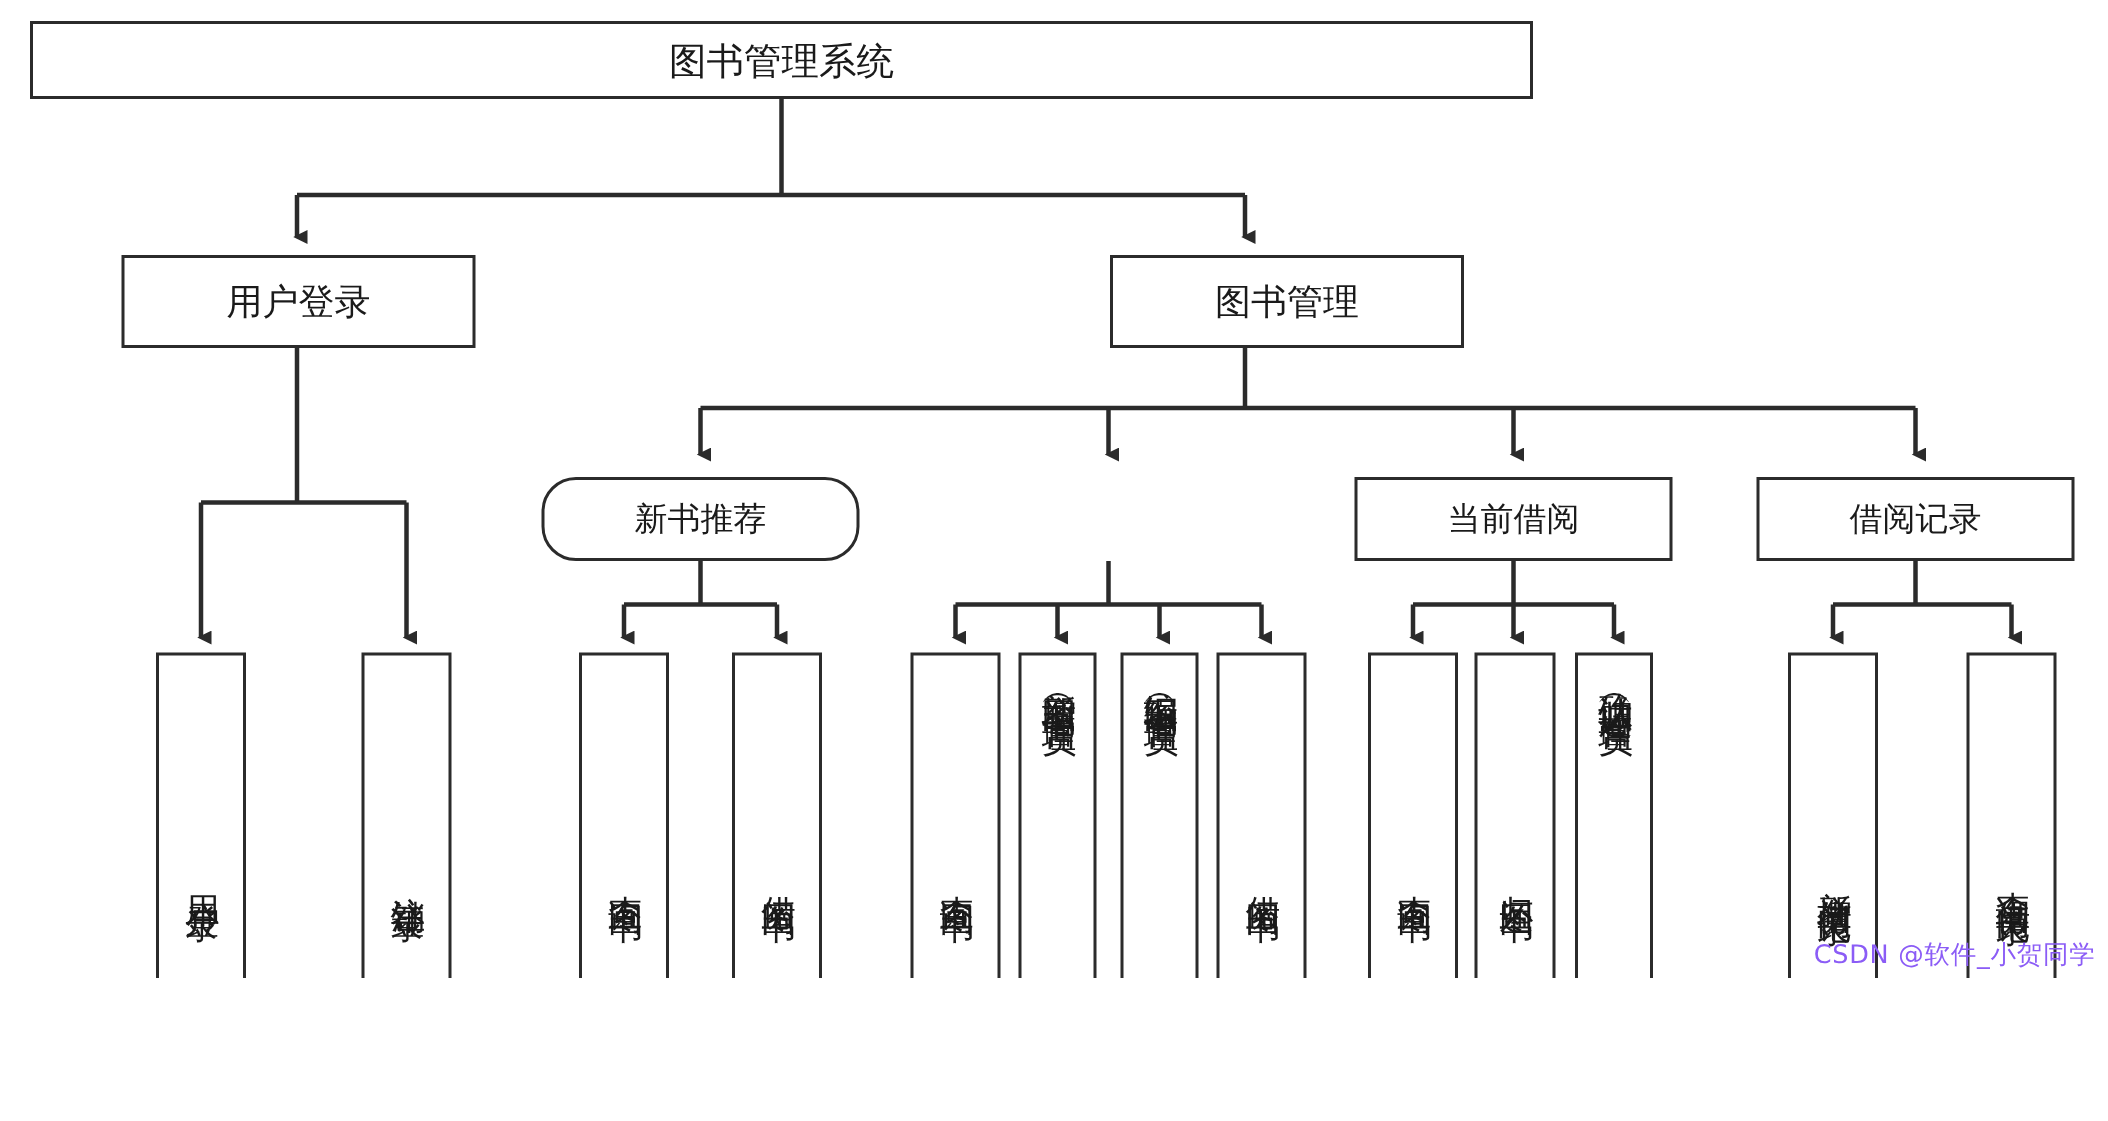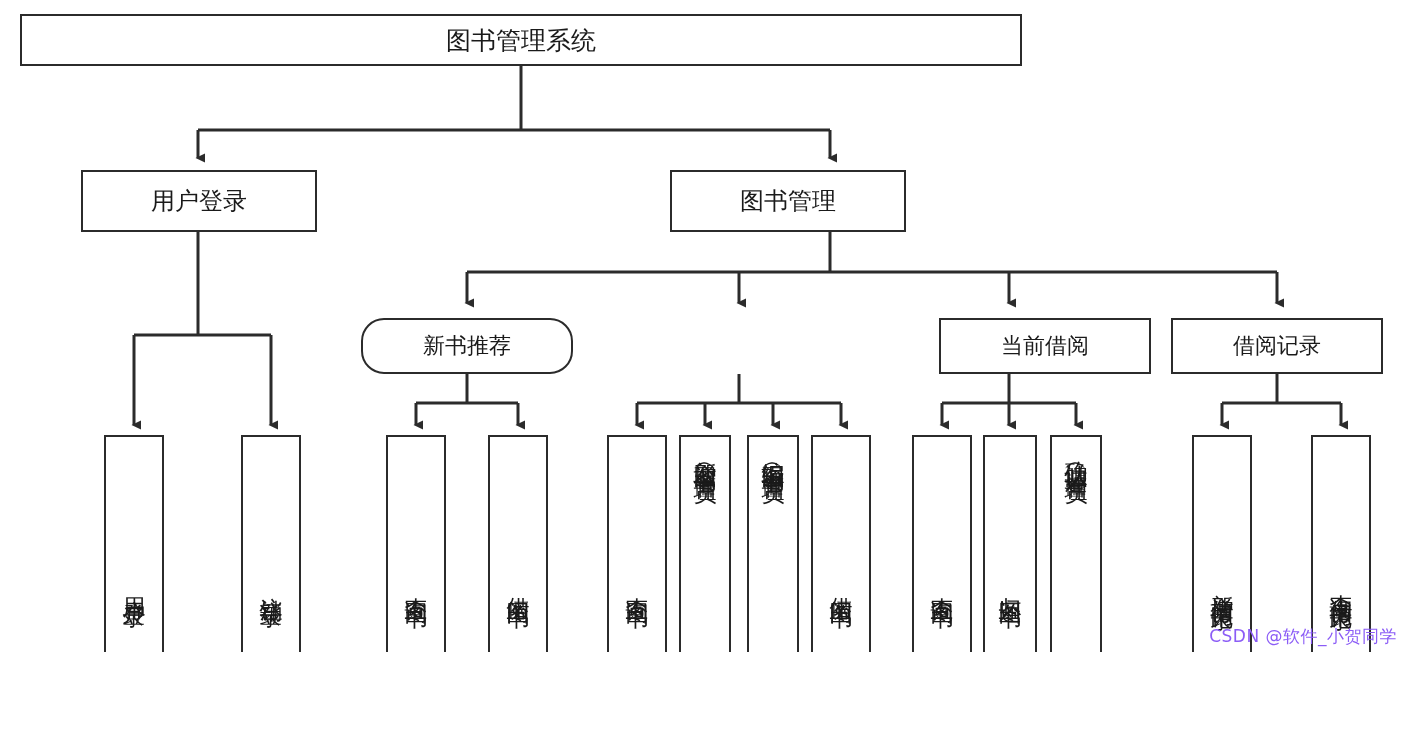--- a/index.html
+++ b/index.html
@@ -127,28 +127,28 @@
     </g>
   </svg>
 
   <div class="node root" style="left:20px; top:14px; width:1002px; height:52px;">
     <span>图书管理系统</span>
   </div>
 
   <div class="node level2" style="left:81px; top:170px; width:236px; height:62px;">
     <span>用户登录</span>
   </div>
-  <div class="node level2" style="left:670px; top:170px; width:236px; height:62px;">
+  <div class="node level2" style="left:740px; top:170px; width:236px; height:62px;">
     <span>图书管理</span>
   </div>
 
   <div class="node level3" style="left:361px; top:318px; width:212px; height:56px;border-radius:23px;">
     <span>新书推荐</span>
   </div>
-  <div class="node level3" style="left:903px; top:318px; width:212px; height:56px;margin-left:36px;">
+  <div class="node level3" style="left:903px; top:318px; width:212px; height:56px;">
     <span>当前借阅</span>
   </div>
   <div class="node level3" style="left:1171px; top:318px; width:212px; height:56px;text-align:center;">
     <span>借阅记录</span>
   </div>
 
   <div class="node leaf" style="left:104px; top:435px; width:60px; height:300px;">
     <span class="leaf-label">用户登录</span>
   </div>
   <div class="node leaf" style="left:241px; top:435px; width:60px; height:300px;">

